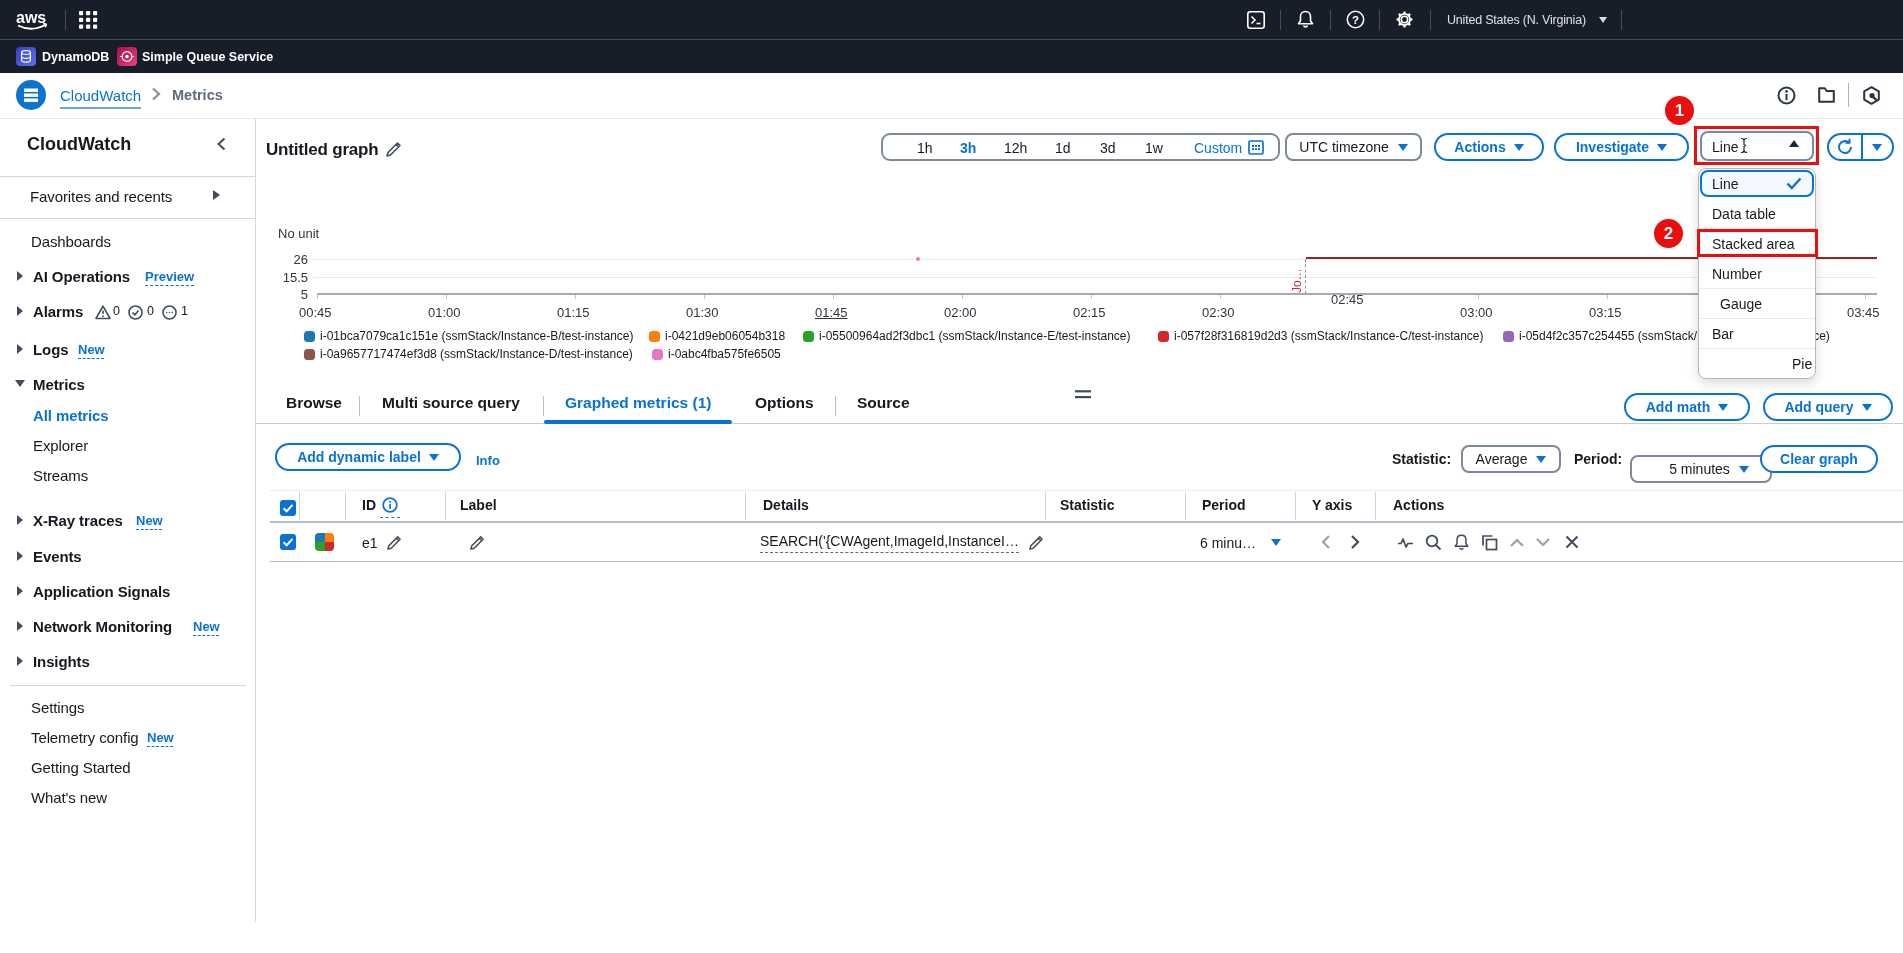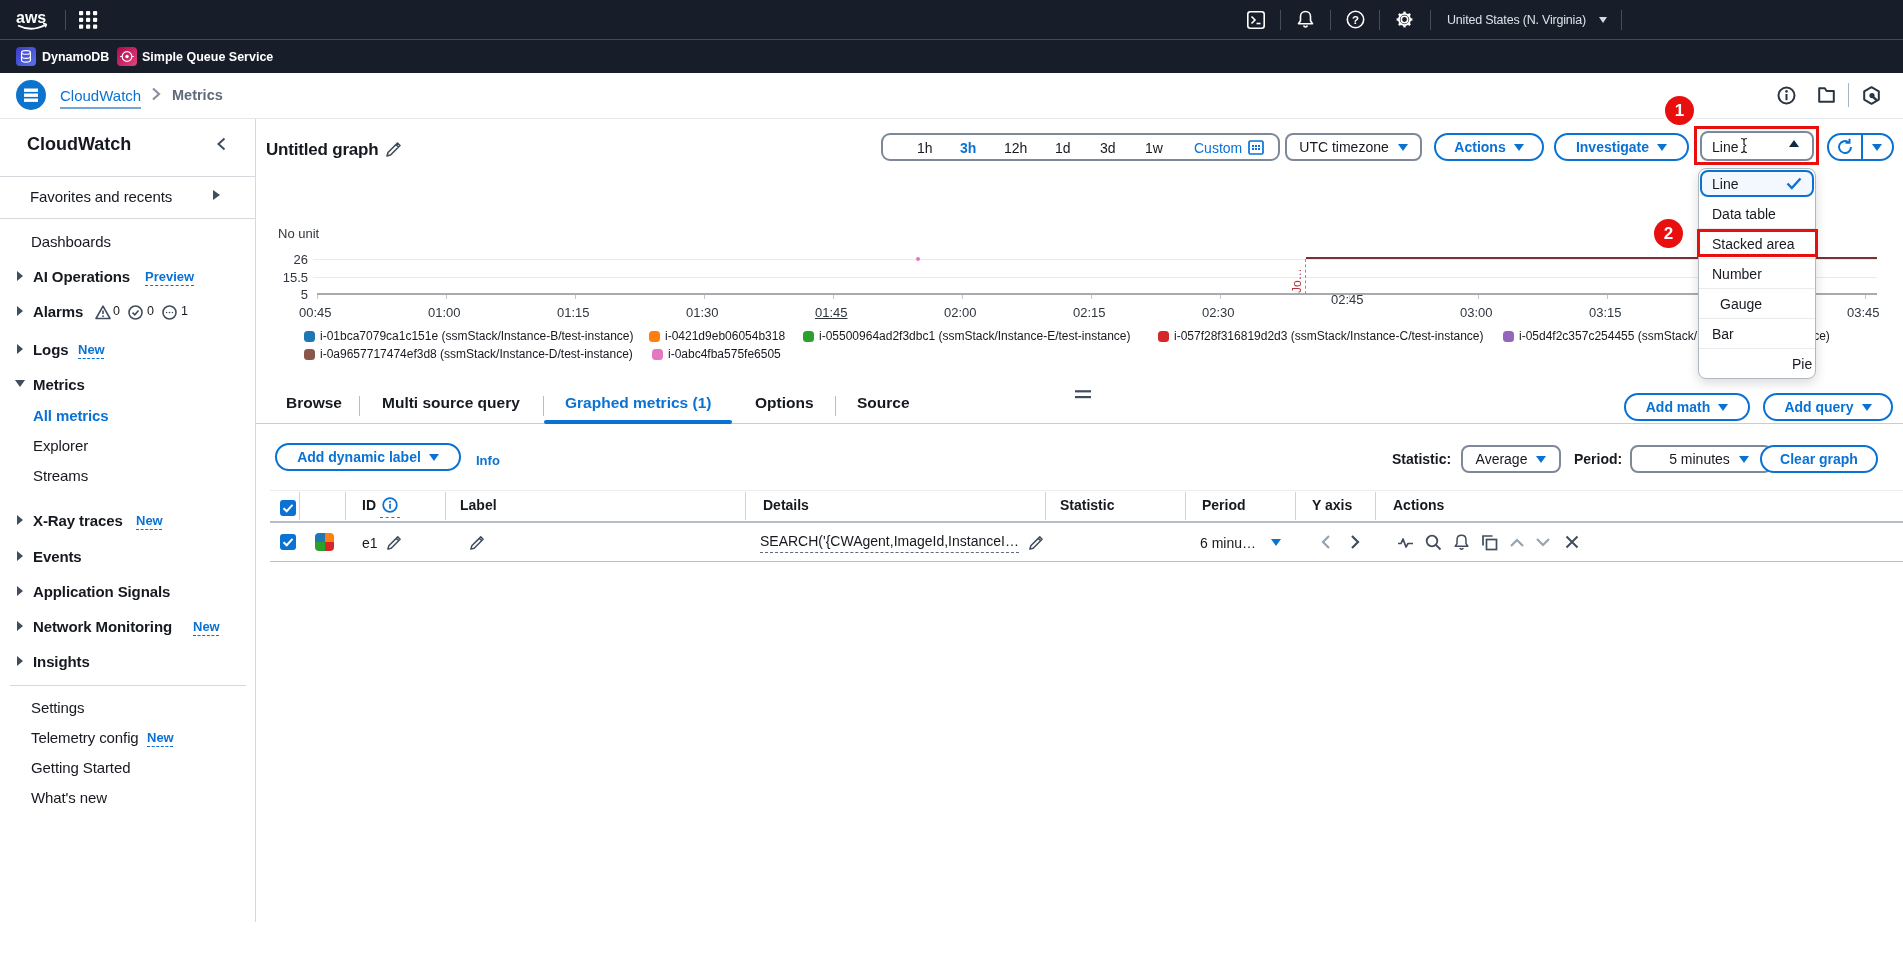--- a/index.html
+++ b/index.html
@@ -379,21 +379,21 @@
     <span>Add dynamic label</span>
       <span class="caret" style="margin-left:8px;"></span>
   </div>
   <div class="abs b blue" style="left:476px; top:453px; font-size:13px;">Info</div>
   <div class="abs b" style="left:1392px; top:451px; font-size:14px; color:#16191f;">Statistic:</div>
   <div class="abs graybtn" style="left:1461px; top:445px; width:100px;">
     <span>Average</span>
       <span class="caret" style="margin-left:9px;"></span>
   </div>
   <div class="abs b" style="left:1574px; top:451px; font-size:14px; color:#16191f;">Period:</div>
-  <div class="abs graybtn" style="left:1630px; top:445px; width:142px;padding-left:16px;">
+  <div class="abs graybtn" style="left:1630px; top:455px; width:142px;padding-left:16px;">
     <span>5 minutes</span>
       <span class="caret" style="margin-left:9px;"></span>
   </div>
   <div class="abs pill" style="left:1760px; top:445px; width:118px;">Clear graph</div>
 
   <div class="abs" style="left:270px; top:490px; width:1633px; height:1px; background:#eaedf0;"></div>
 
   <div class="abs cb" style="left:280px; top:500px;">
     <svg width="16" height="16" viewBox="0 0 16 16">
         <path d="M3.5 8.2 L6.7 11.2 L12.5 4.8" stroke="#fff" stroke-width="2" fill="none"></path>

